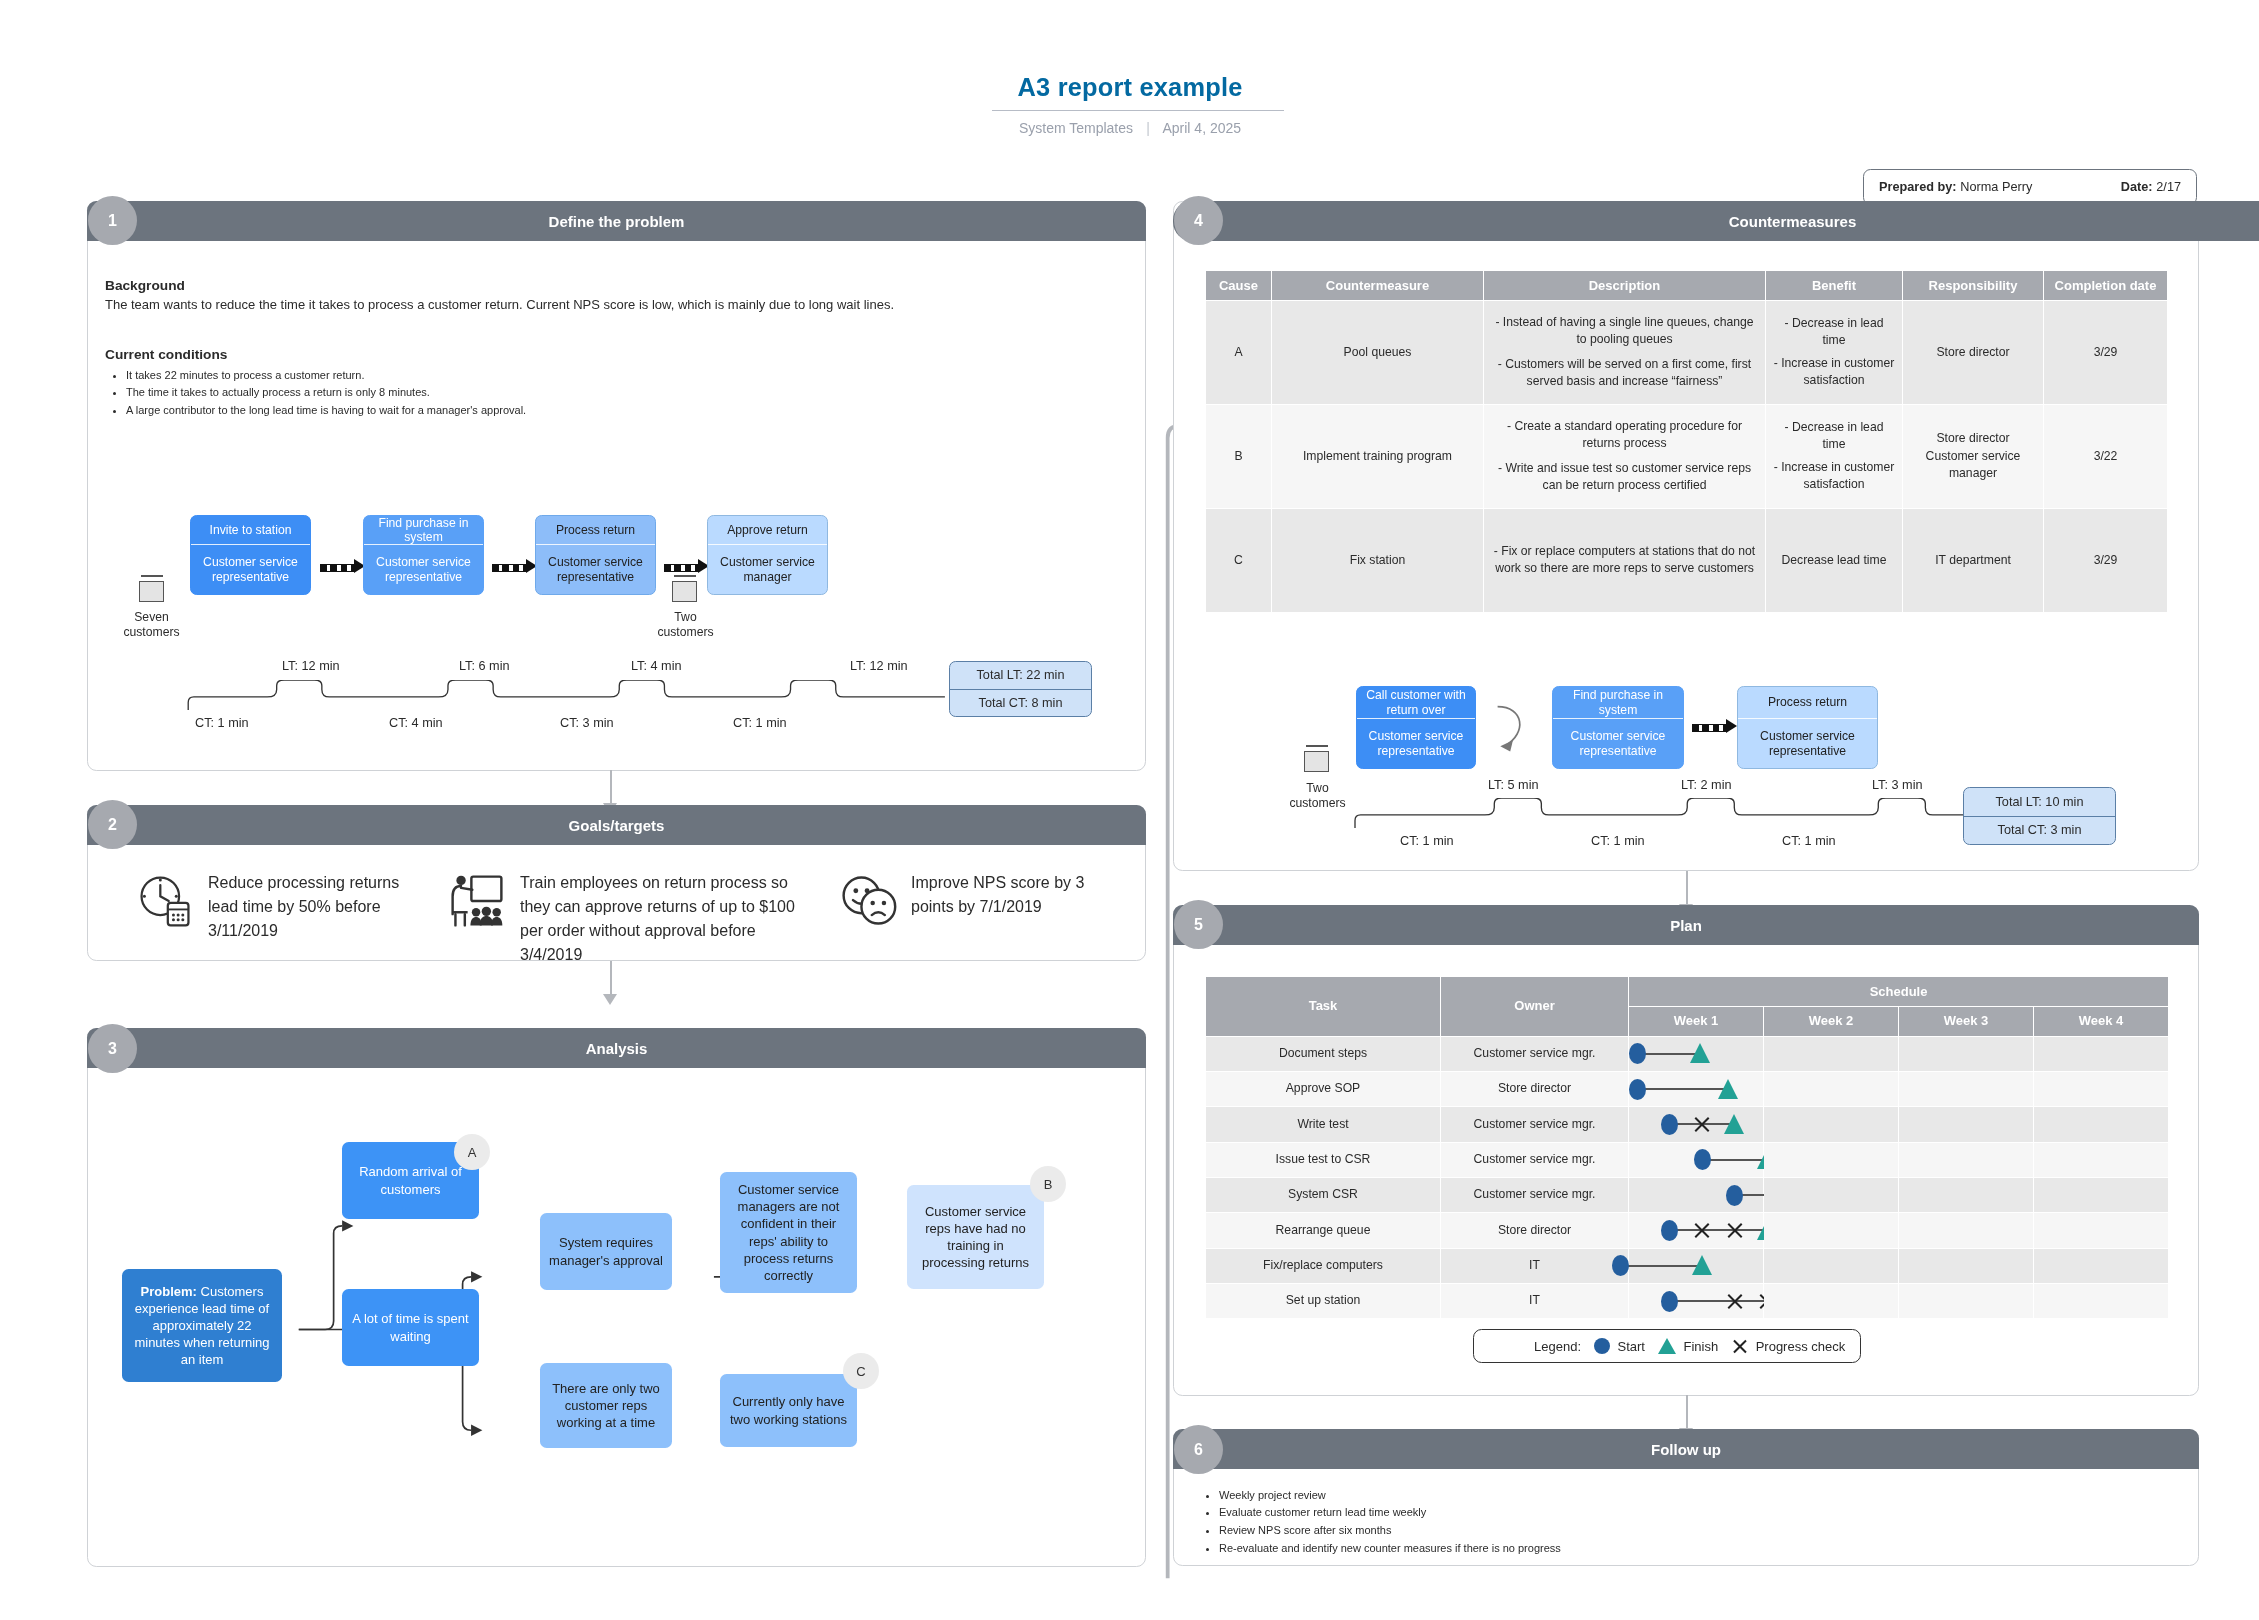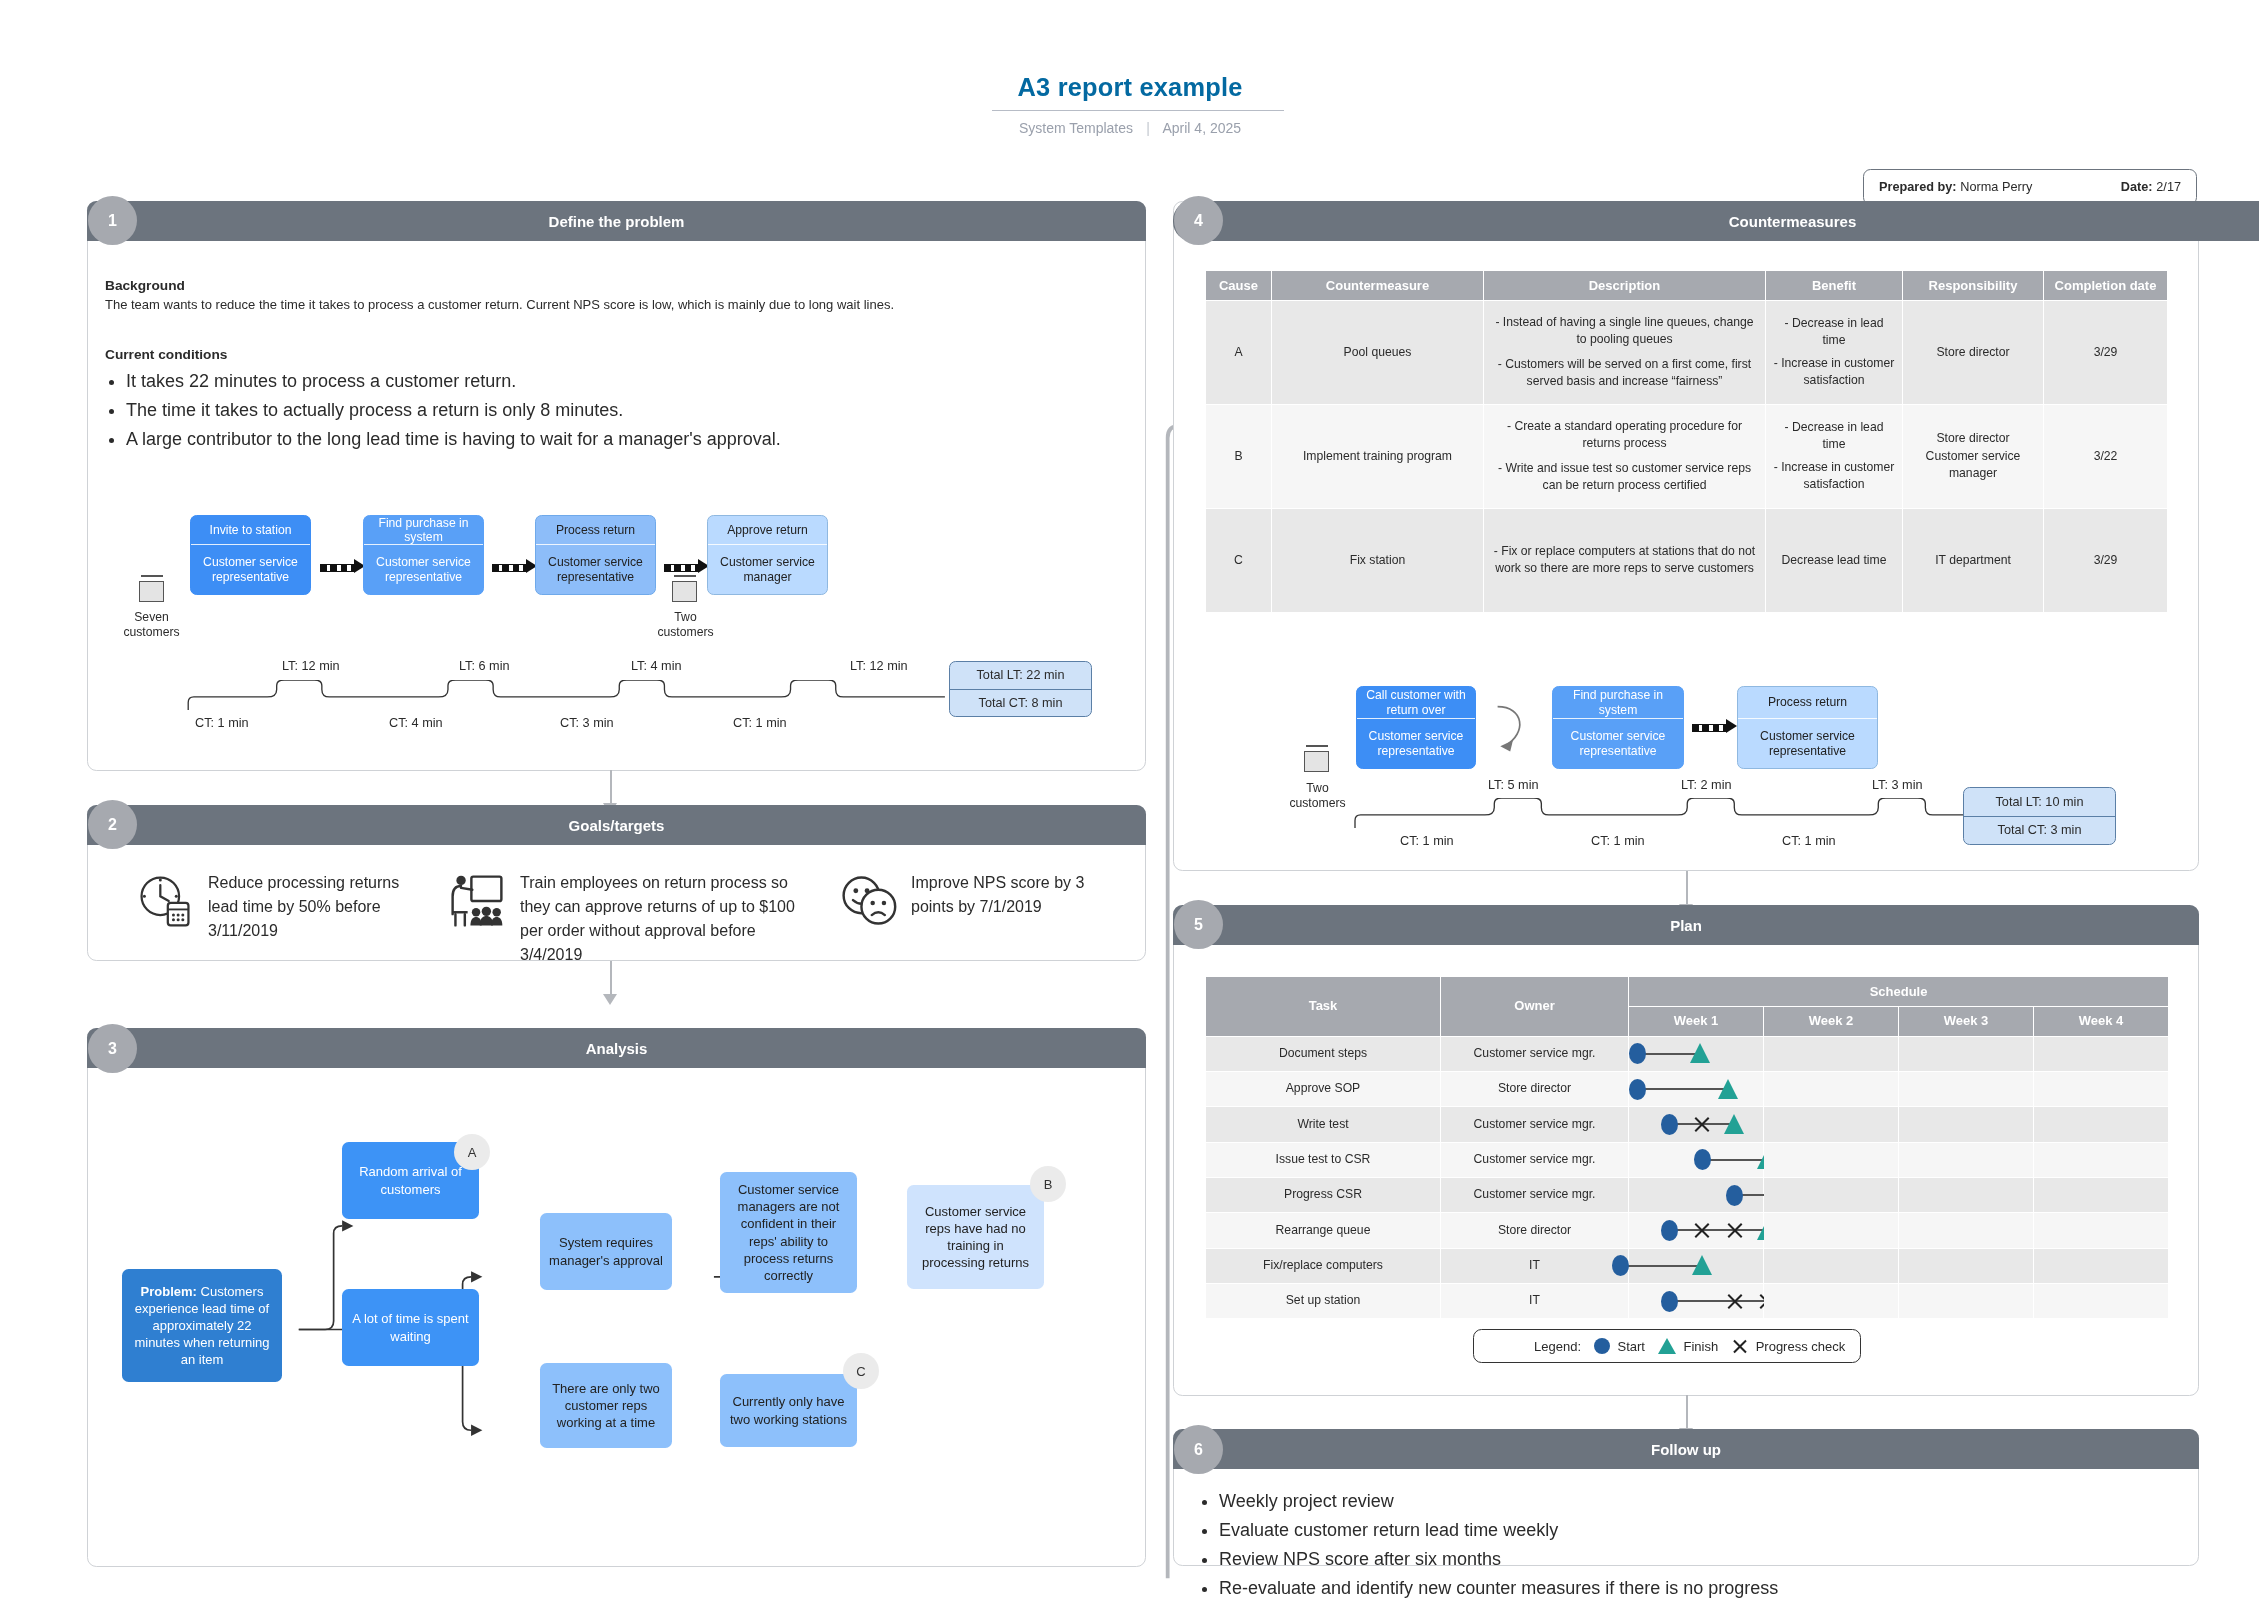--- a/index.html
+++ b/index.html
@@ -50,21 +50,21 @@
   .secnum {
     position:absolute; width:49px; height:49px; border-radius:50%;
     background:#a6a9af; color:#fff; font-size:16px; font-weight:bold;
     display:flex; align-items:center; justify-content:center; z-index:5;
   }
 
   
   .hd { font-size:13.7px; font-weight:bold; }
   .bd { font-size:13px; line-height:1.45; }
   ul.bullets { margin:5.6px 0 0 0; padding-left:21px; }
-  ul.bullets li { font-size:18px; line-height:1.62; }
+  ul.bullets li { font-size:11px; line-height:1.62; }
 
   
   .pbox {
     position:absolute; border-radius:6.6px; overflow:hidden;
     display:flex; flex-direction:column; border:0.9px solid rgba(0,0,0,.18);
   }
   .pbox .t, .pbox .r {
     flex:0 0 auto; display:flex; align-items:center; justify-content:center;
     text-align:center; font-size:12.2px; line-height:1.18; padding:2.8px 3.8px;
   }
@@ -610,21 +610,21 @@
             <div class="gbar" style="left: 13.625%; width: 12.125%;"></div>
             <div class="gstart" style="left: 13.625%;"></div>
             <div class="gfin" style="left: 25.75%;"></div>
           </div>
         </td>
         <td class="gcell"></td>
         <td class="gcell"></td>
         <td class="gcell"></td>
       </tr>
       <tr class="r-odd" style="height: 35px;">
-        <td>Progress CSR</td>
+        <td>System CSR</td>
         <td>Customer service mgr.</td>
         <td class="gcell">
           <div class="grow-wrap" style="width: 400%; overflow: visible;">
             <div class="gbar" style="left: 19.75%; width: 12%;"></div>
             <div class="gstart" style="left: 19.75%;"></div>
             <div class="gfin" style="left: 31.75%;"></div>
           </div>
         </td>
         <td class="gcell"></td>
         <td class="gcell"></td>

